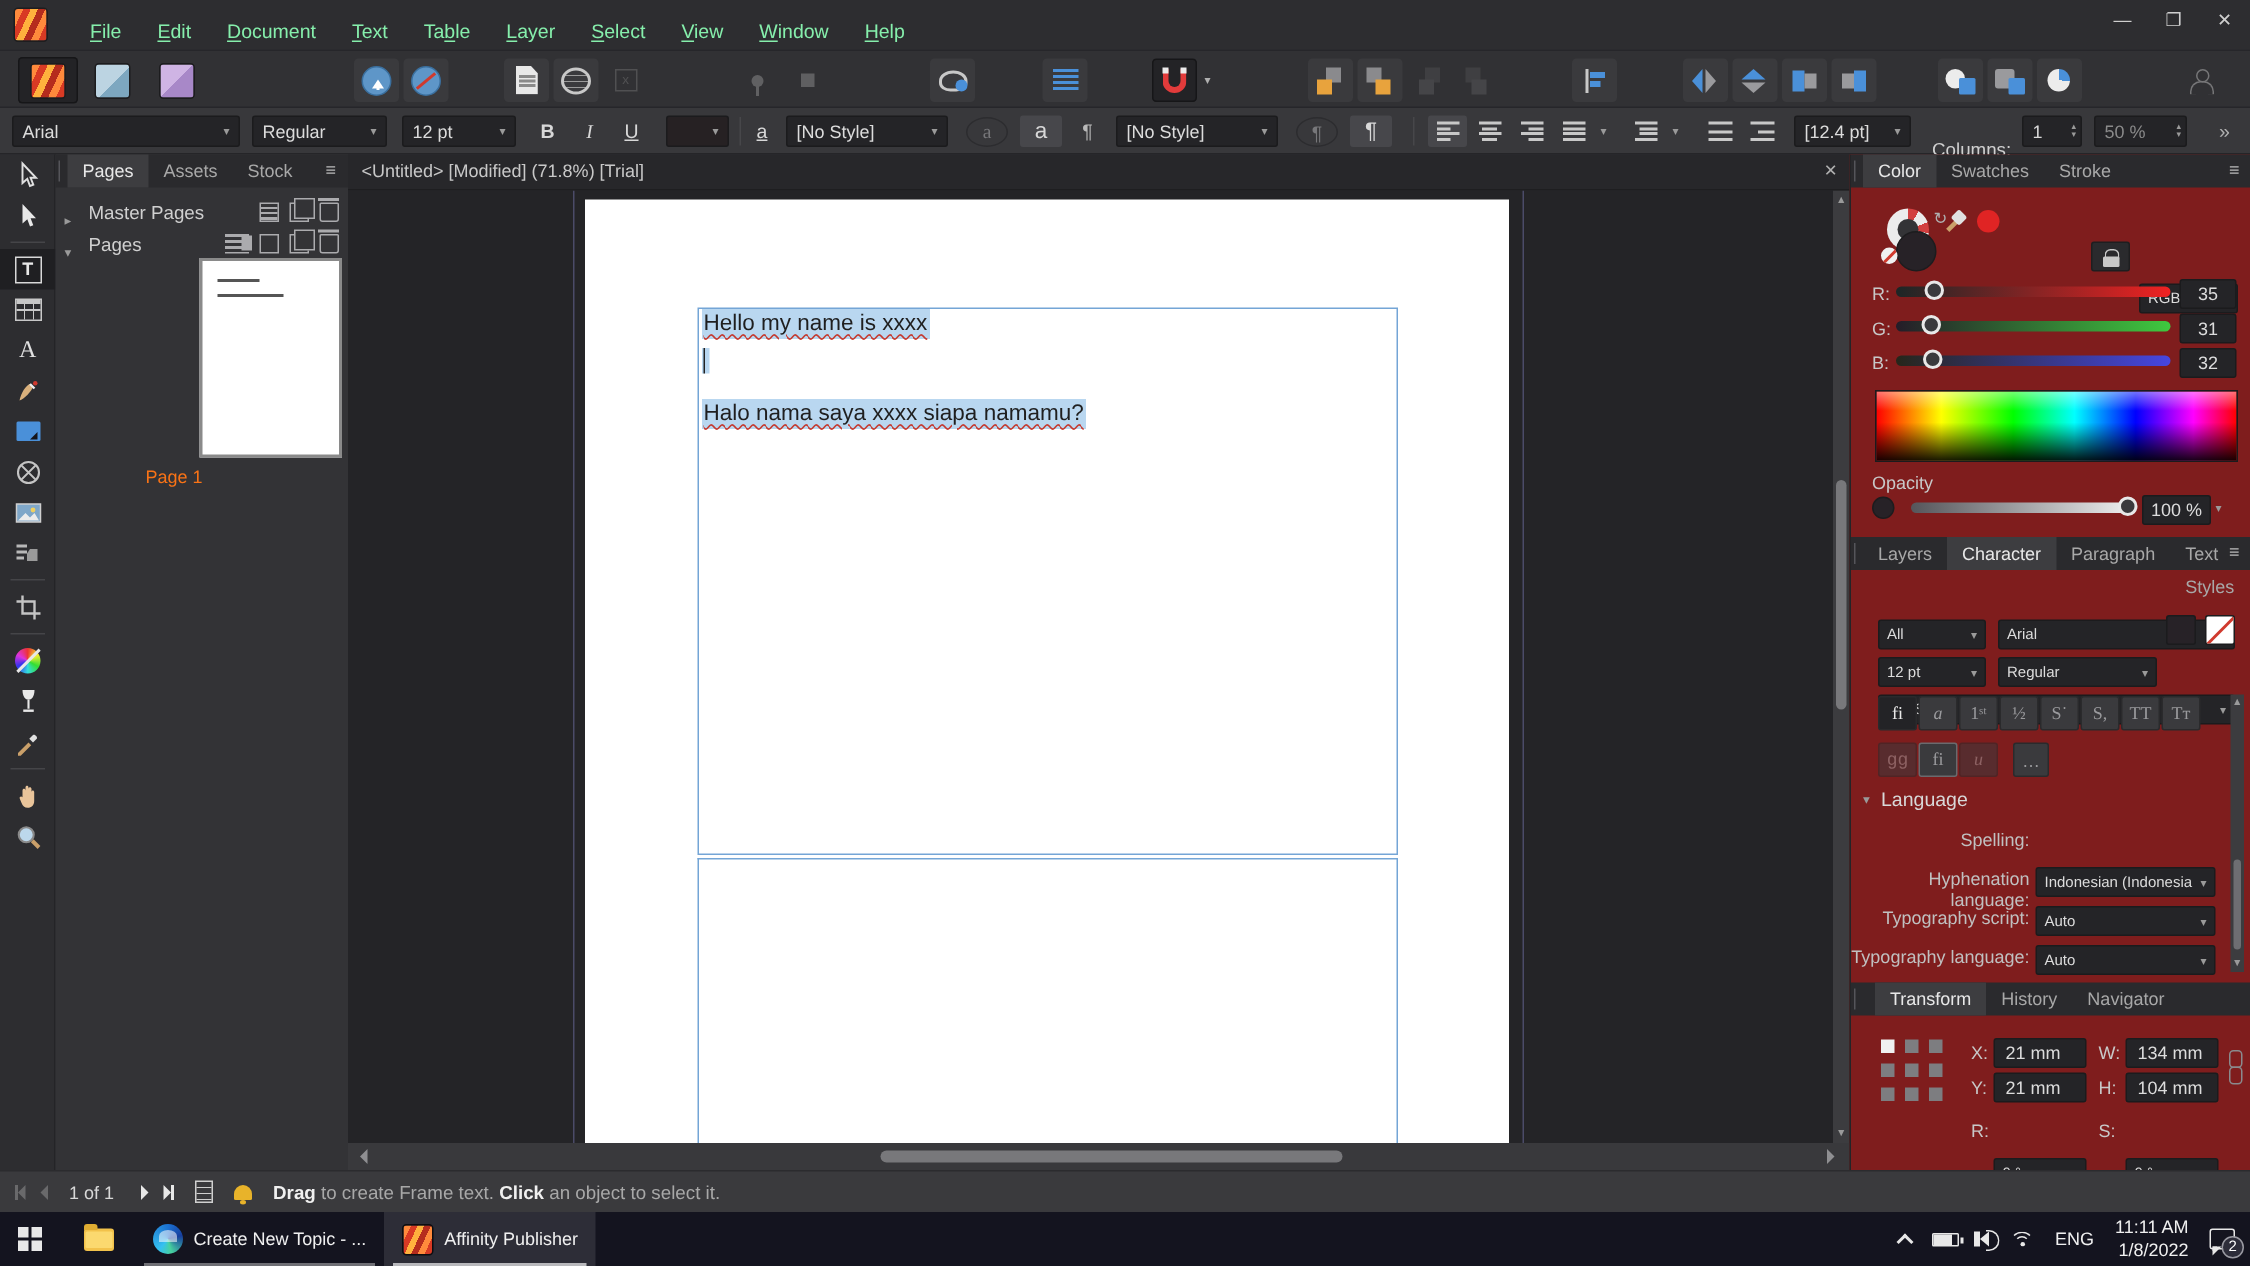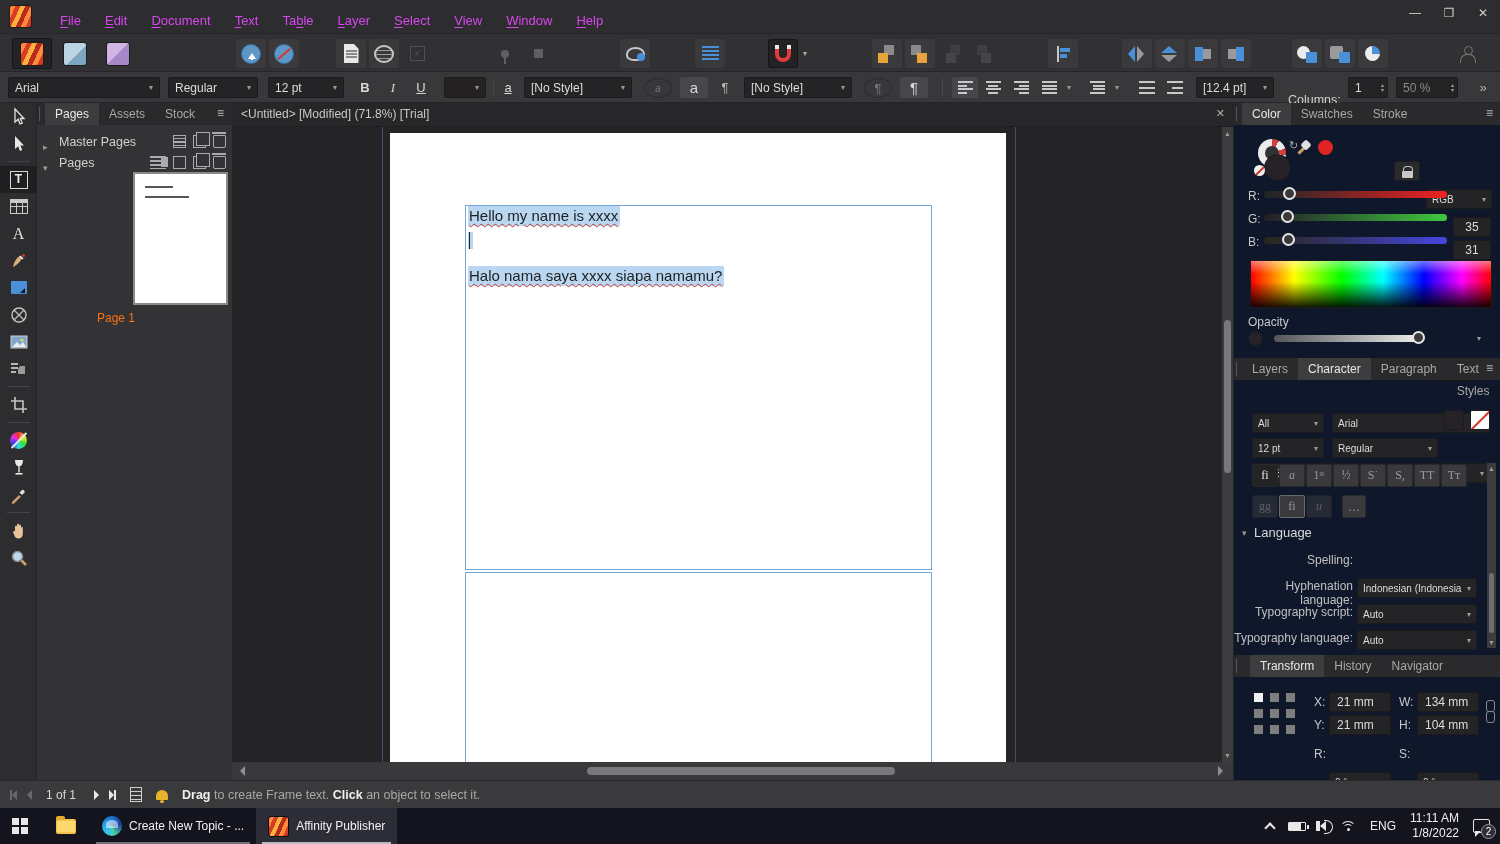--- a/index.html
+++ b/index.html
@@ -6,21 +6,21 @@
   html,body { width:1500px; height:844px; overflow:hidden; background:#2d2d30;
     font-family:"Liberation Sans", sans-serif; color:#d8d8d8; font-size:13px; }
   .abs { position:absolute; }
 
   
   #titlebar { position:absolute; left:0; top:0; width:1500px; height:33px; background:#2d2d30; }
   .applogo { position:absolute; left:9px; top:5px; width:23px; height:23px; border-radius:3px;
     background:linear-gradient(115deg,#ff8a3c 0 18%,#d83a24 18% 34%,#ffb13d 34% 50%,#b52c1d 50% 66%,#ff8a3c 66% 82%,#d83a24 82% 100%);
     border:1px solid #1d1d1f; }
   .menus { position:absolute; left:48px; top:0; height:33px; display:flex; align-items:center; }
-  .menu-item { padding:4px 12px; height:33px; line-height:33px; color:#d946ef; cursor:default; }
+  .menu-item { padding:4px 12px; height:33px; line-height:33px; color:#86efac; cursor:default; }
   .menu-item u { text-decoration:underline; text-underline-offset:2px; }
   .winbtns { position:absolute; right:0; top:0; display:flex; }
   .winbtn { width:34px; height:26px; text-align:center; line-height:26px; color:#cfcfcf; font-size:12px; }
 
   
   #toolbar { position:absolute; left:0; top:33px; width:1500px; height:39px; background:#313134; border-top:1px solid #26262a; border-bottom:1px solid #26262a; }
   .tgroup { position:absolute; top:4px; height:31px; display:flex; gap:3px; align-items:center; }
   .tbtn { width:30px; height:29px; background:#3a3a3d; border-radius:3px; display:flex; align-items:center; justify-content:center; position:relative; }
   .tbtn.flat { background:transparent; }
   .tbtn.active { background:#232326; box-shadow:inset 0 0 0 1px #161618; }
@@ -147,41 +147,41 @@
   .vscroll { position:absolute; right:0; top:0; width:11px; height:635px; background:#3c3c3f; }
   .vscroll .thumb { position:absolute; left:2px; top:193px; width:7px; height:153px; background:#78787b; border-radius:4px; }
   .sarrow { position:absolute; font-size:7px; color:#9a9a9a; left:2px; }
   .hscroll { position:absolute; left:232px; top:762px; width:1001px; height:18px; background:#39393c; }
   .hscroll .thumb { position:absolute; left:355px; top:5px; width:308px; height:8px; background:#78787b; border-radius:4px; }
   .tri { width:0; height:0; }
   .tri.lt { border:5px solid transparent; border-left-width:0; border-right-color:#8f8f92; }
   .tri.rt { border:5px solid transparent; border-right-width:0; border-left-color:#8f8f92; }
 
   
-  #rightpanel { position:absolute; left:1233px; top:103px; width:267px; height:677px; background:#0f172a; border-left:1px solid #242427; }
+  #rightpanel { position:absolute; left:1233px; top:103px; width:267px; height:677px; background:#7f1d1d; border-left:1px solid #242427; }
   .rsec { position:absolute; left:0; width:267px; }
   .rtabs { height:22px; background:#2a2a2d; display:flex; position:relative; }
   .ring { position:absolute; width:28px; height:28px; border-radius:50%;
      background:conic-gradient(#d24040 0 30deg,#ececec 30deg 70deg,#d24040 70deg 100deg,#ececec 100deg 360deg); }
   .ring::after { content:""; position:absolute; left:7px; top:7px; width:14px; height:14px; border-radius:50%; background:#333336; }
   .fillc { position:absolute; width:27px; height:27px; border-radius:50%; background:#272227; border:1px solid #1c1c1e; }
   .swapi { position:absolute; color:#b0b0b0; font-size:11px; }
   .nonec { position:absolute; width:11px; height:11px; border-radius:50%; background:#f0f0f0; position:absolute; overflow:hidden; }
   .nonec::after { content:""; position:absolute; left:-2px; top:4.5px; width:16px; height:2px; background:#d03a2e; transform:rotate(-45deg); }
   .dropper { width:0; height:0; position:absolute; }
   .dropper .tip { position:absolute; width:9px; height:2.5px; background:#caa06a; transform:rotate(-45deg); left:-1px; top:6px; }
   .dropper .body { position:absolute; width:8px; height:8px; border-radius:2px; background:#e0e0e0; left:4px; top:-2px; transform:rotate(45deg); }
   .redc { position:absolute; width:15px; height:15px; border-radius:50%; background:#e02424; }
   .lockbtn { position:absolute; width:26px; height:20px; background:#2a2a2d; border:1px solid #1e1e20; border-radius:2px; }
   .lockbtn::before { content:""; position:absolute; left:8px; top:4px; width:8px; height:6px; border:1.5px solid #c8c8c8; border-bottom:none; border-radius:4px 4px 0 0; }
   .lockbtn::after { content:""; position:absolute; left:7px; top:9px; width:11px; height:7px; background:#c8c8c8; border-radius:1px; }
   .slider-label { position:absolute; font-size:12px; color:#c8c8c8; }
   .track { position:absolute; height:7px; border-radius:4px; }
   .knob { position:absolute; width:13px; height:13px; border-radius:50%; background:#3a3a3d; border:2px solid #e8e8e8; top:-4px; }
-  .valbox { position:absolute; width:38px; height:20px; background:#242427; border:1px solid #1b1b1d; border-radius:2px; font-size:12px; color:#dcdcdc; text-align:center; line-height:18px;margin-top:31px; }
+  .valbox { position:absolute; width:38px; height:20px; background:#242427; border:1px solid #1b1b1d; border-radius:2px; font-size:12px; color:#dcdcdc; text-align:center; line-height:18px; }
   .spectrum { position:absolute; left:16px; width:242px; height:48px; border:1px solid #1b1b1d;
     background:linear-gradient(180deg,rgba(255,255,255,.45) 0,rgba(255,255,255,0) 28%,rgba(0,0,0,0) 45%,rgba(0,0,0,.9) 100%),
       linear-gradient(90deg,#f00,#ff0 18%,#0f0 38%,#0ff 55%,#00f 72%,#f0f 88%,#f00); }
   .rsel { position:absolute; height:20px; background:#242427; border:1px solid #1b1b1d; border-radius:2px;
     display:flex; align-items:center; padding:0 5px; font-size:10px; color:#dcdcdc; overflow:hidden; white-space:nowrap;margin-top:28px; }
   .rsel::after { content:"▾"; font-size:8px; color:#9a9a9a; margin-left:auto; padding-left:4px; flex:none; }
   .togbtn { position:absolute; width:26px; height:23px; background:#3a3a3d; border:1px solid #2a2a2c; border-radius:2px;
     color:#9a9a9d; font-size:12px; display:flex; align-items:center; justify-content:center; font-family:"Liberation Serif", serif; }
   .togbtn.on { background:#232326; color:#e8e8e8; }
   .langlabel { position:absolute; font-size:12px; color:#c0c0c0; text-align:right; width:119px; }
@@ -756,21 +756,21 @@
       </div>
 
     <div class="togbtn on" style="left:18px;top:106px;">fi</div>
     <div class="togbtn" style="left:45px;top:106px;font-style:italic;">a</div>
     <div class="togbtn" style="left:72px;top:106px;">1ˢᵗ</div>
     <div class="togbtn" style="left:99px;top:106px;">½</div>
     <div class="togbtn" style="left:126px;top:106px;">S˙</div>
     <div class="togbtn" style="left:153px;top:106px;">S,</div>
     <div class="togbtn" style="left:180px;top:106px;">TT</div>
     <div class="togbtn" style="left:207px;top:106px;">Tᴛ</div>
-    <div class="togbtn" style="left:18px;top:137px;opacity:.55;">gg</div>
+    <div class="togbtn" style="left:18px;top:137px;opacity:.55;font-family:Liberation Mono, monospace;">gg</div>
     <div class="togbtn" style="left:45px;top:137px;border-color:#6a6a6e;">fi</div>
     <div class="togbtn" style="left:72px;top:137px;opacity:.55;font-style:italic;">u</div>
     <div class="togbtn" style="left:108px;top:137px;width:24px;font-family:'Liberation Sans',sans-serif;">…</div>
 
     <span class="tri abs" style="left:8px;top:170px;font-size:9px;color:#9a9a9a;">▾</span>
     <span class="sechdr" style="left:20px;top:167px;">Language</span>
 
     <span class="langlabel" style="left:0;top:195px;">Spelling:</span>
     <div class="rsel" style="left:123px;top:192px;width:120px;">
         <span>Indonesian (Indonesia</span>

